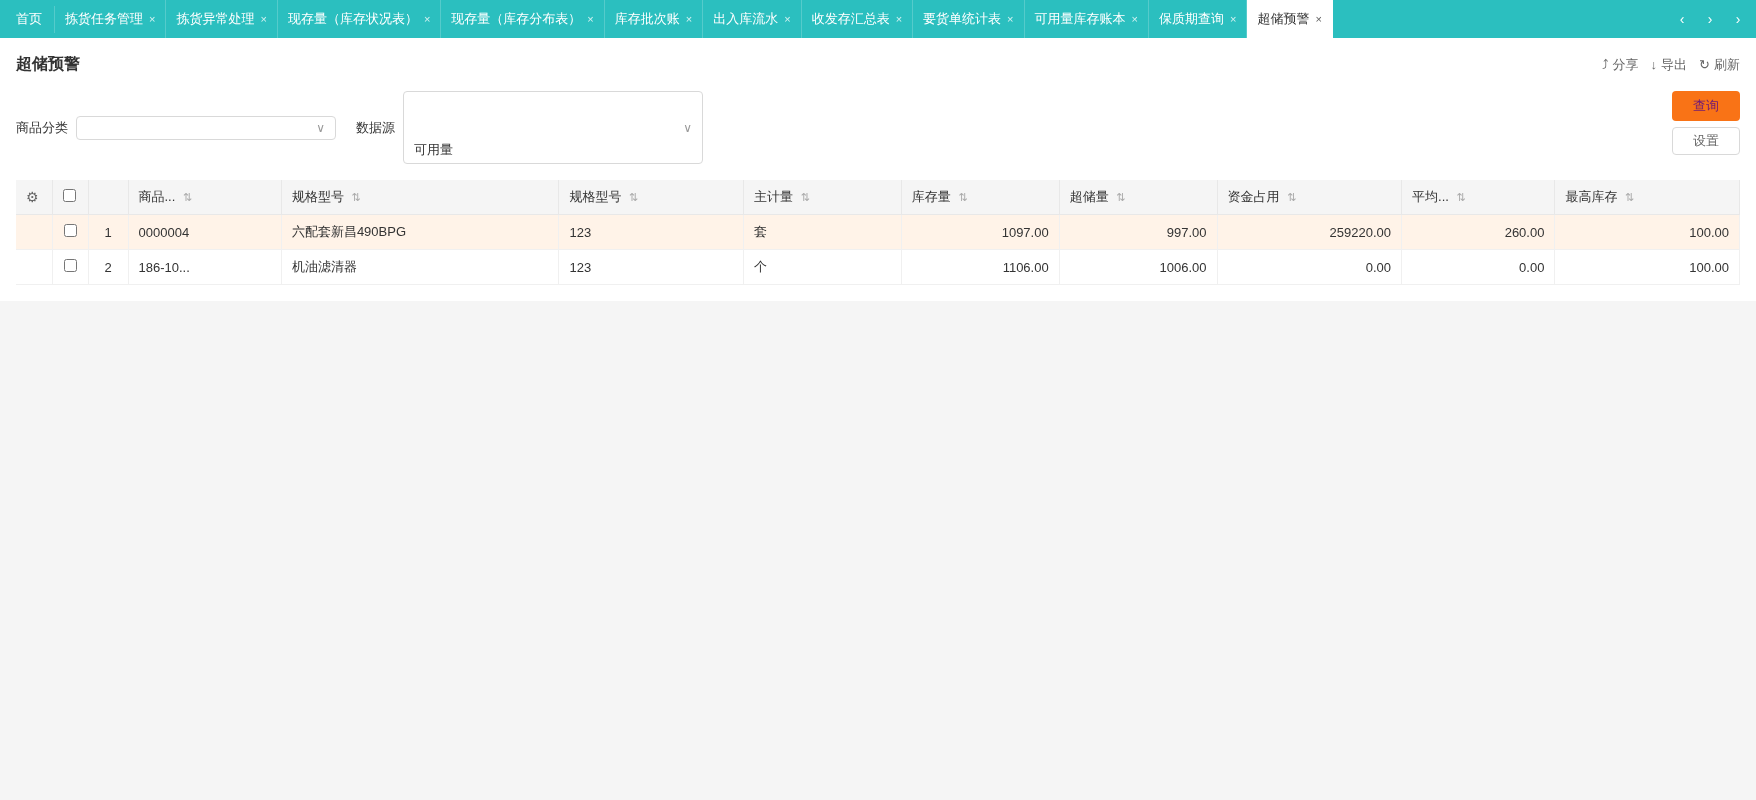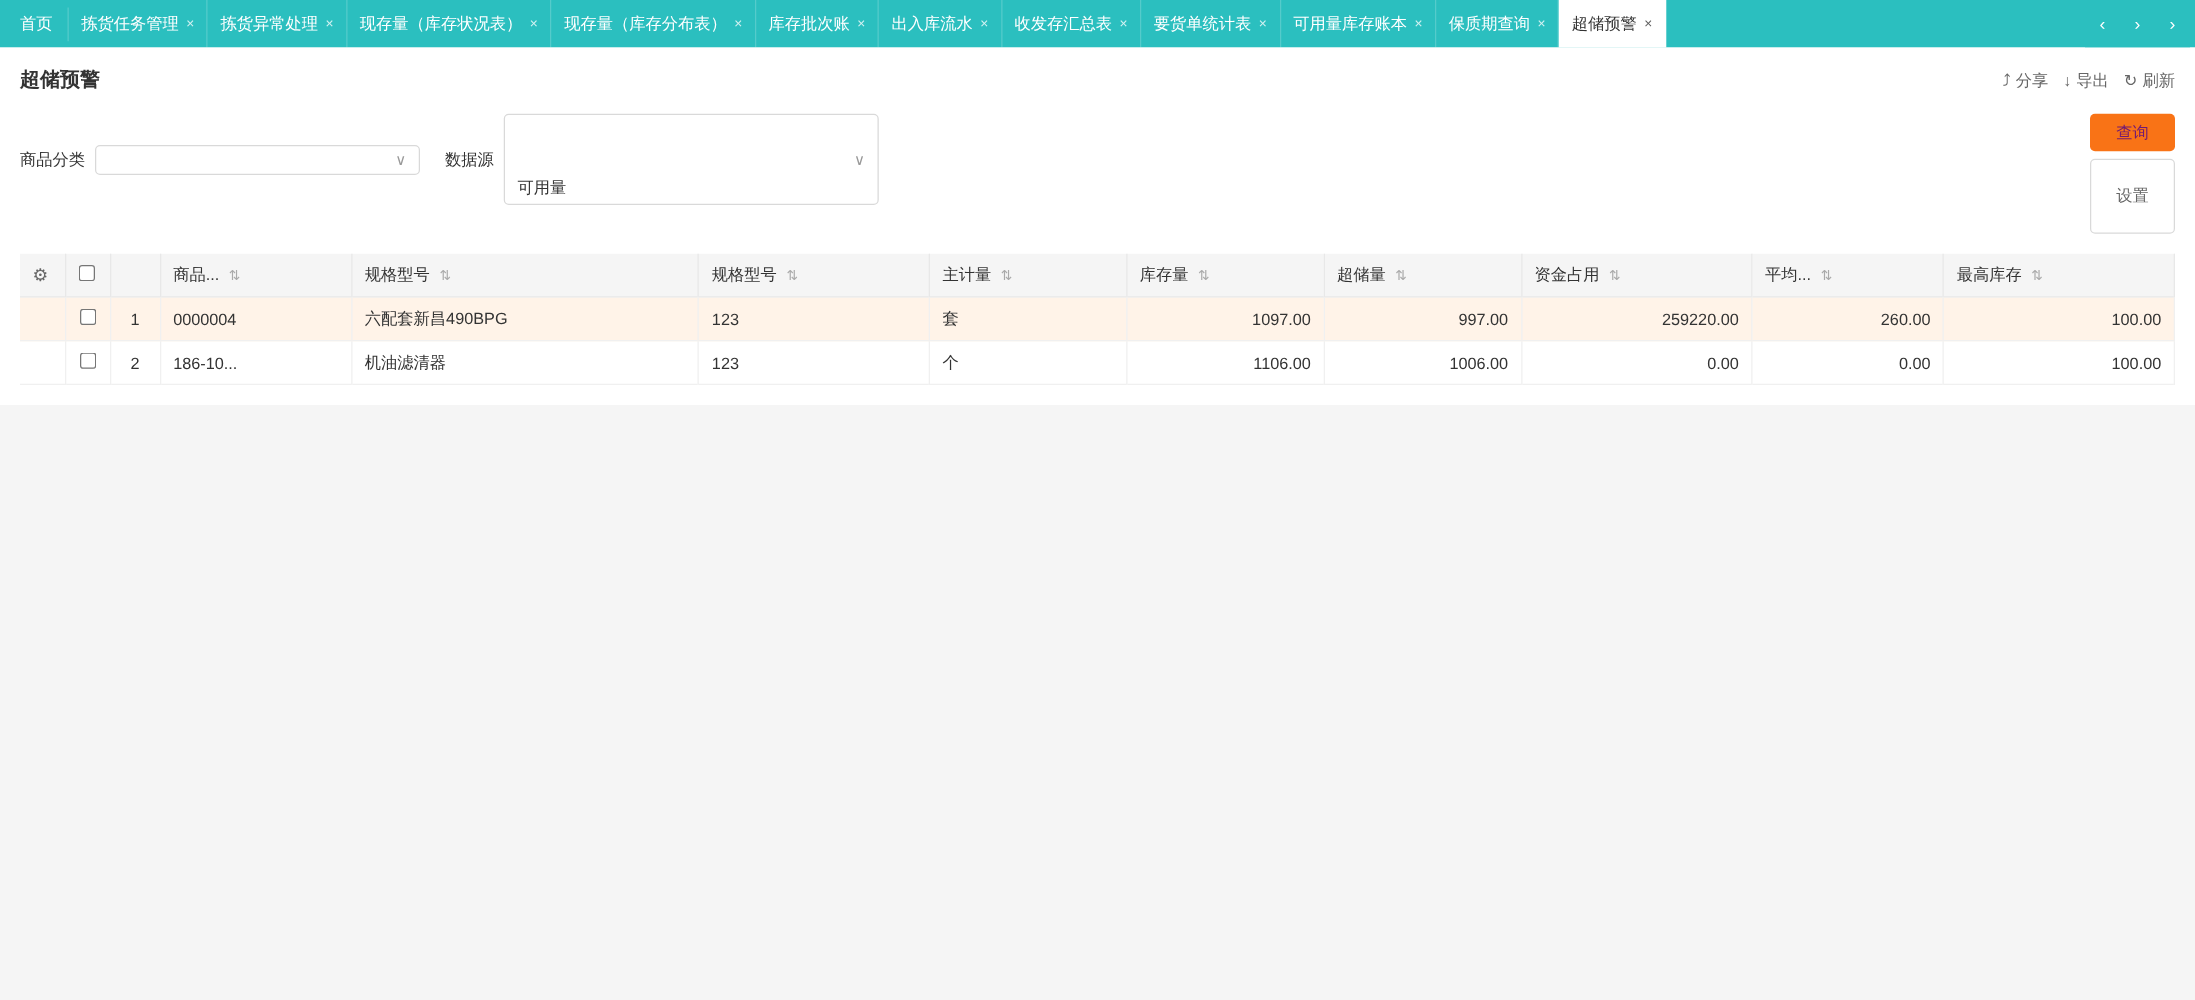--- a/index.html
+++ b/index.html
@@ -129,21 +129,21 @@
       border-radius: 4px;
       padding: 6px 20px;
       font-size: 13px;
       cursor: pointer;
     }
     .btn-setting {
       background: #fff;
       color: #666;
       border: 1px solid #d9d9d9;
       border-radius: 4px;
-      padding: 20px 20px;
+      padding: 4px 20px;
       font-size: 13px;
       cursor: pointer;
     }
 
     .filter-buttons {
       display: flex;
       flex-direction: column;
       gap: 6px;
       margin-left: auto;
     }

